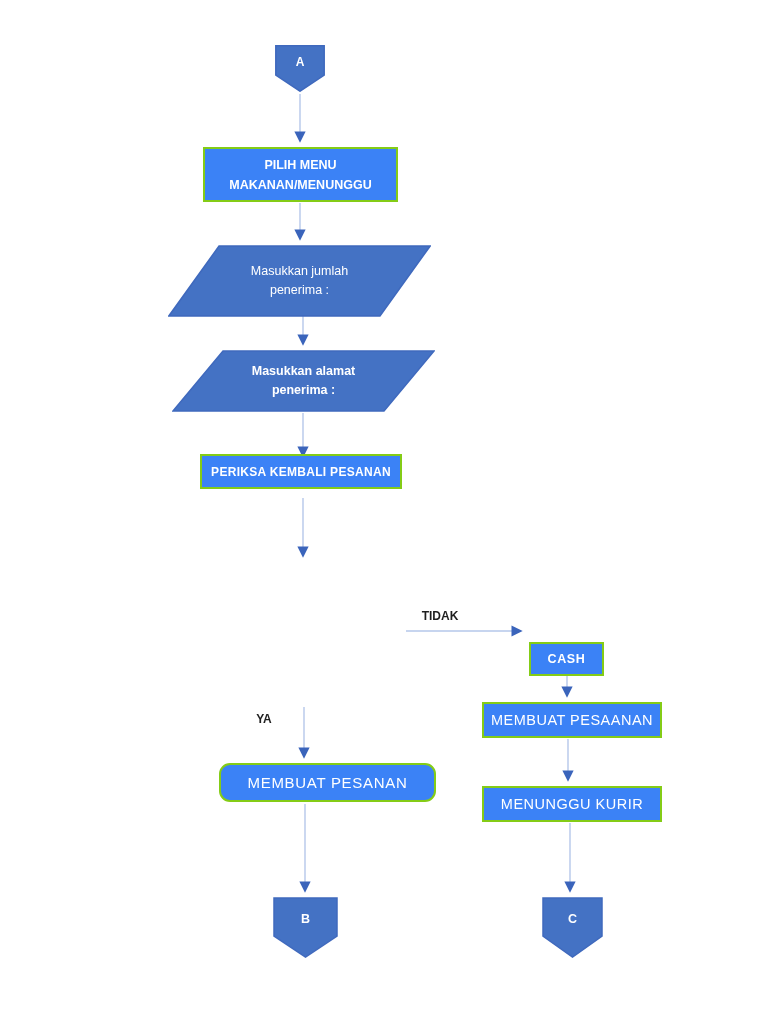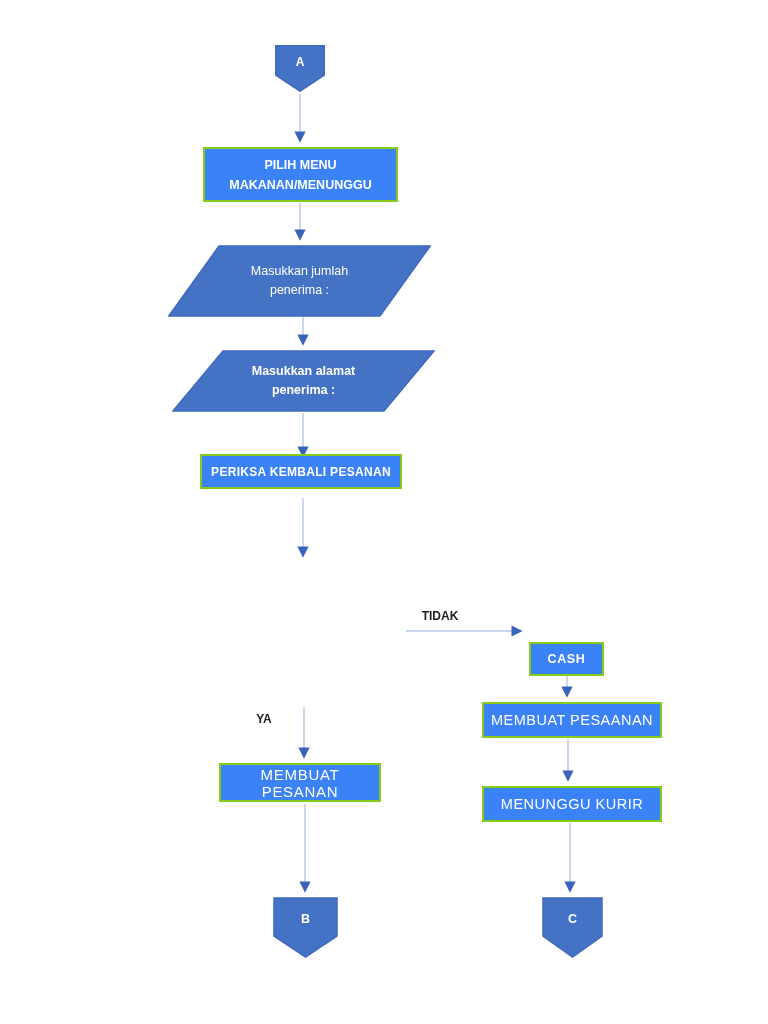--- a/index.html
+++ b/index.html
@@ -69,22 +69,22 @@
   .node-diamond{ left: 204px; top: 562px; width: 200px; height: 144px;
                  font-weight: bold; font-size: 13px; line-height: 21px; }
 
   .node-cash   { left: 529px; top: 612px; width: 75px;  height: 34px;
                  font-weight: bold; font-size: 12.5px; letter-spacing: 0.6px; margin-top: 30px; }
 
   .node-mps-r  { left: 482px; top: 702px; width: 180px; height: 36px;
                  font-size: 14.5px; letter-spacing: 0.5px; }
   .node-kurir  { left: 482px; top: 786px; width: 180px; height: 36px;
                  font-size: 14.5px; letter-spacing: 0.5px; }
-  .node-mp-l   { left: 219px; top: 763px; width: 162px; height: 39px;
-                 font-size: 15px; letter-spacing: 0.7px; }
+  .node-mp-l   { left: 219px; top: 763px; width: 217px; height: 39px;
+                 font-size: 15px; letter-spacing: 0.7px; border-radius: 11px; }
 
   .node-b      { left: 273px; top: 897px; width: 65px; height: 61px;
                  font-weight: bold; font-size: 12.5px; }
   .node-b .txt { margin-bottom: 18px; }
   .node-c      { left: 542px; top: 897px; width: 61px; height: 61px;
                  font-weight: bold; font-size: 12.5px; }
   .node-c .txt { margin-bottom: 18px; }
 
   .edge-label {
     position: absolute;

